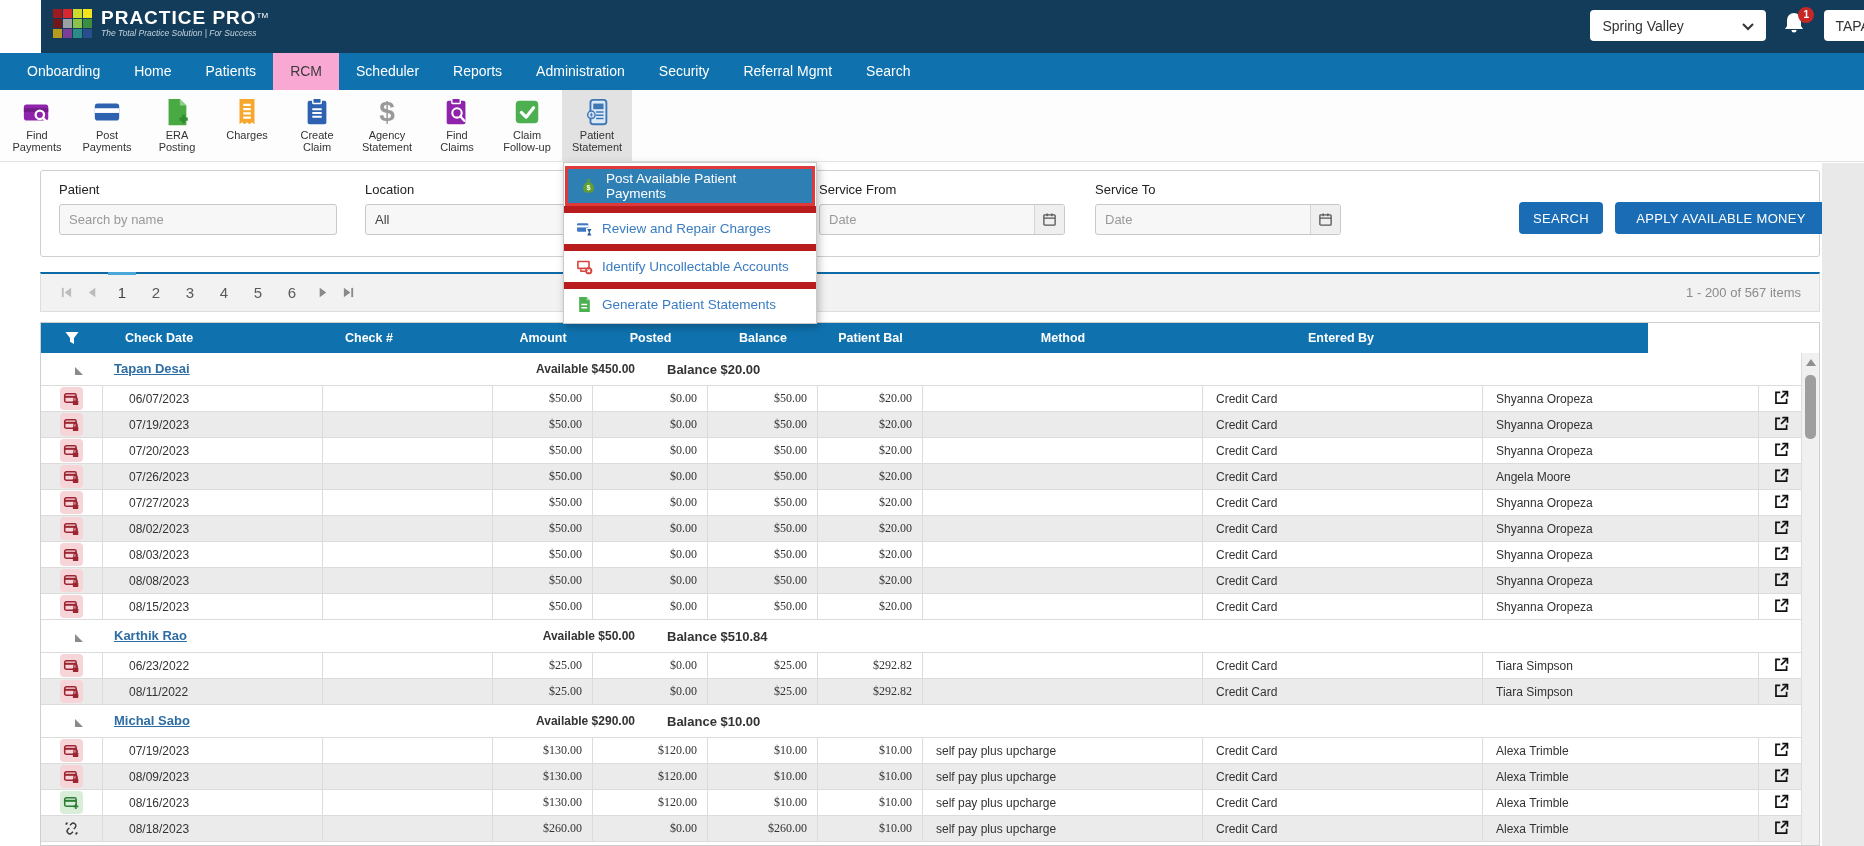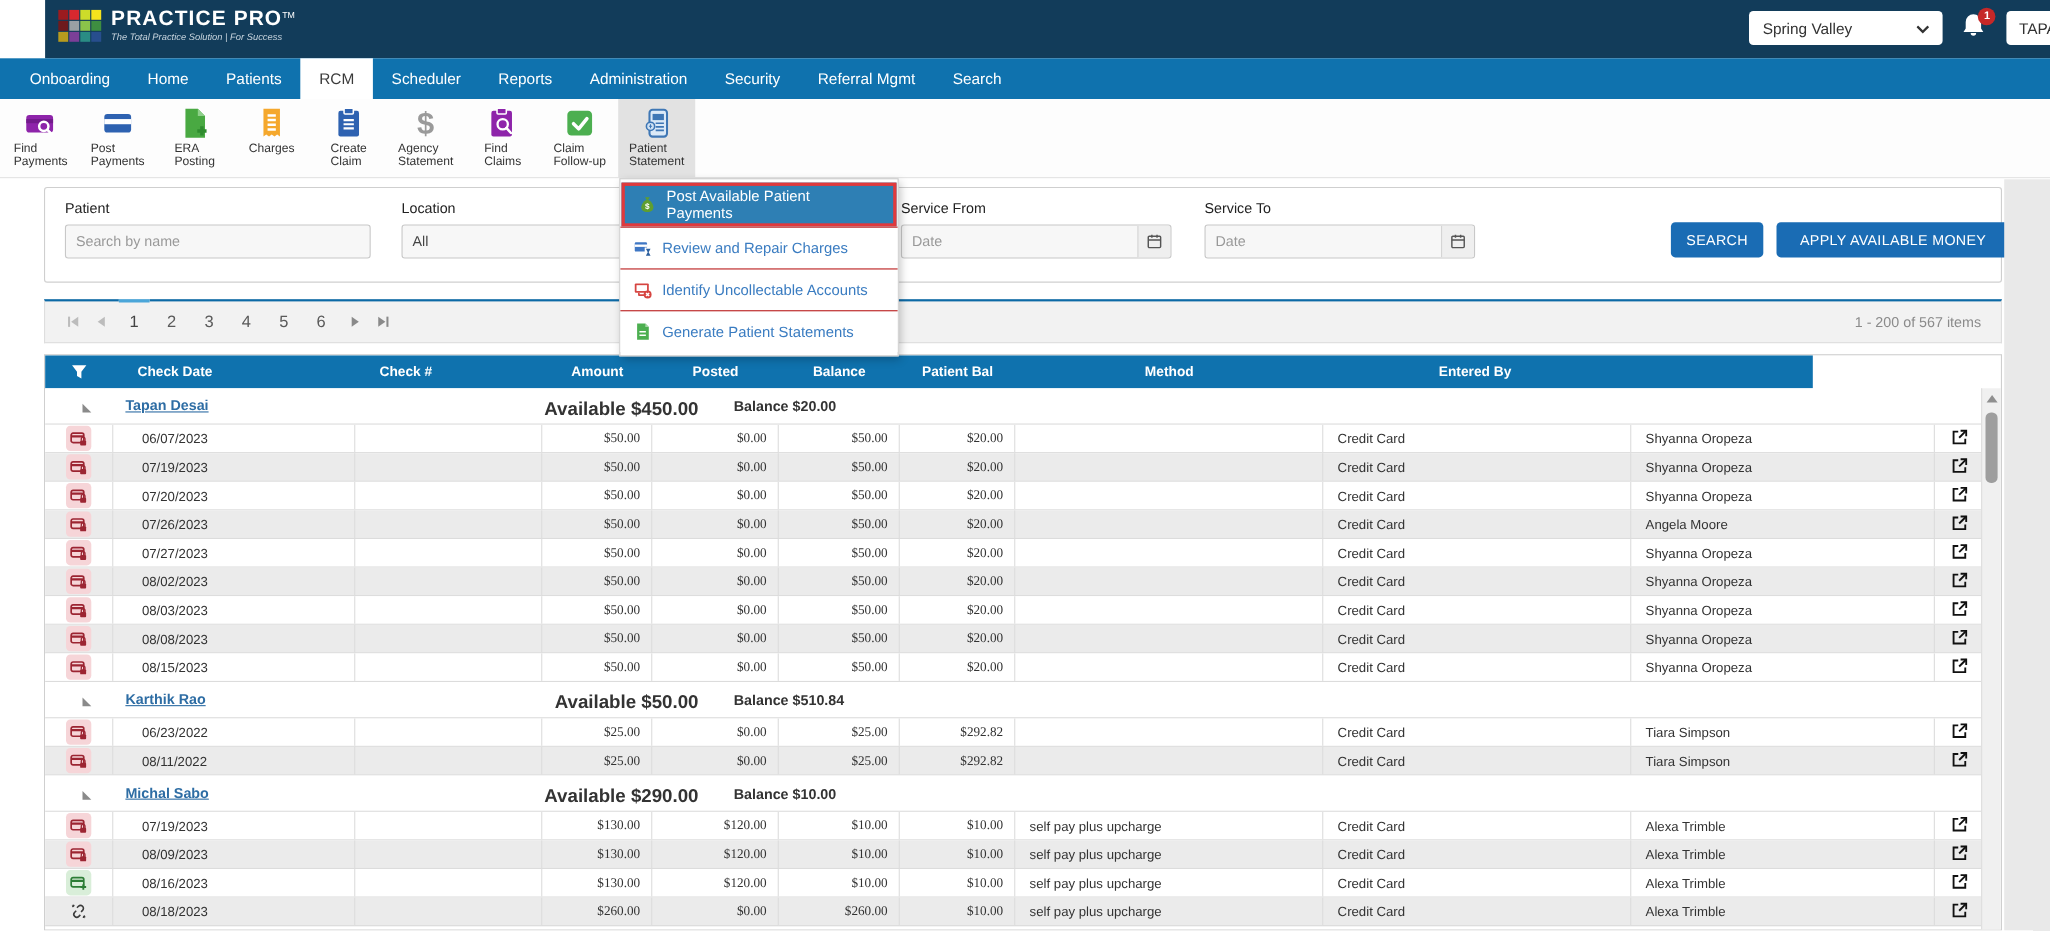--- a/index.html
+++ b/index.html
@@ -20,37 +20,37 @@
     justify-content:space-between; padding:0 12px; font-size:14px; color:#333; cursor:pointer; }
   .bell-wrap { position:relative; width:26px; height:30px; cursor:pointer; }
   .badge { position:absolute; top:-4px; right:-6px; background:#c62828; color:#fff; width:16px; height:16px;
     border-radius:50%; font-size:10px; display:flex; align-items:center; justify-content:center; font-weight:bold; }
   .user-btn { background:#fff; border-radius:4px; height:31px; padding:0 11px; display:flex; align-items:center;
     font-size:14px; color:#333; cursor:pointer; }
 
   
   .mainnav { position:absolute; top:53px; left:0; width:1864px; height:37px; background:#0f72ae; display:flex; padding-left:10px; }
   .nav-item { padding:0 17px; line-height:37px; color:#fff; font-size:14px; cursor:pointer; white-space:nowrap; }
-  .nav-item.active { background:#ffffff; color:#3b3b3b; }
+  .nav-item.active { background:#f9a8d4; color:#3b3b3b; }
 
   
   .toolbar { position:absolute; top:90px; left:0; width:1864px; height:72px; background:#fdfdfd;
     border-bottom:1px solid #e3e3e3; display:flex; padding-left:2px; }
   .tb-item { width:70px; display:flex; flex-direction:column; align-items:center; padding-top:7px; cursor:pointer; }
   .tb-item.active { background:#e2e2e2; }
   .tb-icon { width:30px; height:30px; display:flex; align-items:center; justify-content:center; }
   .tb-icon svg { width:30px; height:30px; }
-  .tb-label { font-size:11px; color:#333; line-height:12px; margin-top:2px; }
+  .tb-label { font-size:11px; color:#333; line-height:12px; text-align:center; margin-top:2px; }
 
   
   .menu { position:absolute; left:563px; top:162px; width:254px; background:#fff; border:1px solid #c9c9c9;
     box-shadow:2px 3px 8px rgba(0,0,0,.25); z-index:50; padding:3px 0; }
   .menu-item { height:38px; display:flex; align-items:center; gap:9px; padding:0 12px; font-size:13.5px;
     color:#3a7cc1; cursor:pointer; background:#fff; }
-  .menu-item + .menu-item { border-top:1px solid #b91c1c; }
+  .menu-item + .menu-item { border-top:7px solid #b91c1c; }
   .menu-item.selected { background:#2e7fb4; color:#fff; border:3px solid #e0393c; margin:0 1px; height:40px; }
   .menu-item .icn svg { width:17px; height:17px; display:block; }
 
   
   .filter-card { position:absolute; left:40px; top:170px; width:1780px; height:87px; background:#fff;
     border:1px solid #cfcfcf; border-radius:3px; }
   .f-group { position:absolute; top:11px; }
   .f-label { font-size:13px; color:#222; margin-bottom:7px; }
   .f-input { height:31px; background:#f7f7f7; border:1px solid #c8c8c8; border-radius:3px; font-size:13px;
     color:#333; padding:0 9px; width:100%; font-family:"Liberation Sans", sans-serif; }
@@ -87,21 +87,21 @@
   .c-posted{width:115px;} .c-balance{width:110px;} .c-pbal{width:105px;} .c-desc{width:280px;}
   .c-method{width:280px;} .c-entered{width:276px;} .c-action{width:44px;}
   .h-cell.c-icon { justify-content:center; }
 
   .grid-body { width:1762px; }
   .group-row { position:relative; height:33px; background:#fff; border-bottom:1px solid #dcdcdc; }
   .g-caret { position:absolute; left:34px; top:14px; width:0; height:0;
     border-bottom:8px solid #8a8a8a; border-right:8px solid transparent; cursor:pointer; }
   .g-name { position:absolute; left:73px; top:8px; font-size:13px; font-weight:bold; color:#2e6da4;
     text-decoration:underline; cursor:pointer; }
-  .g-avail { position:absolute; left:380px; top:9px; width:214px; text-align:right; font-size:17px; font-weight:bold; color:#333; }
+  .g-avail { position:absolute; left:380px; top:9px; width:214px; text-align:right; font-size:12px; font-weight:bold; color:#333; }
   .g-bal { position:absolute; left:626px; top:9px; font-size:13px; font-weight:bold; color:#333; }
 
   .grid-row { display:flex; height:26px; border-bottom:1px solid #dcdcdc; background:#fff; }
   .grid-row.alt { background:#ebebeb; }
   .cell { display:flex; align-items:center; font-size:12px; color:#333; border-right:1px solid #dcdcdc; overflow:hidden; }
   .cell.c-icon { justify-content:center; }
   .cell.c-date { padding-left:26px; }
   .cell.num { justify-content:flex-end; padding-right:10px;font-family:Liberation Serif, serif; }
   .cell.txt { padding-left:13px; }
   .cell.c-action { justify-content:center; border-right:none; cursor:pointer; }

